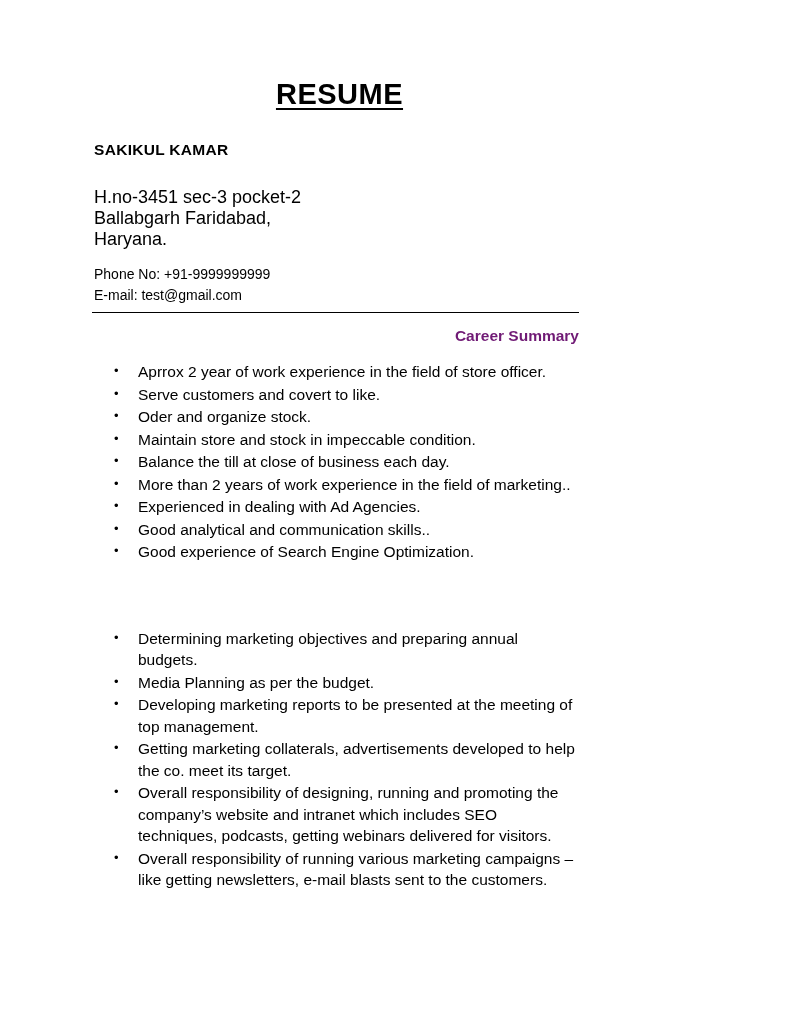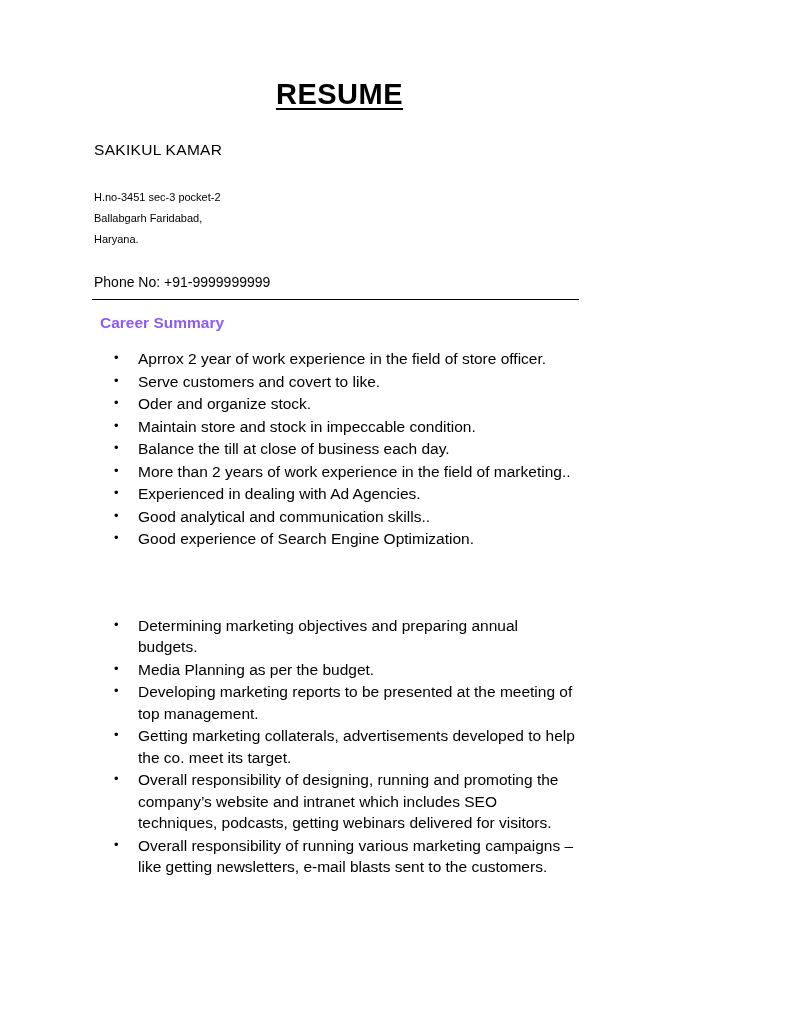--- a/index.html
+++ b/index.html
@@ -26,47 +26,48 @@
     font-size: 29px;
     font-weight: bold;
     letter-spacing: 0.5px;
     text-decoration: underline;
     text-underline-offset: 4px;
     margin: 0 0 30px 0;
     padding-left: 8px;
   }
   .person-name {
     font-size: 15.5px;
-    font-weight: normal;
+    font-weight: bold;
     letter-spacing: 0.3px;
     margin: 8px 0 28px 2px;
   }
   .addr-block {
-    font-size: 11px;
+    font-size: 18px;
     line-height: 21px;
-    margin: 0 0 22px 2px;
+    margin: 0 0 14px 2px;
   }
   .addr-line { margin: 0; }
   .contact-block {
     font-size: 14px;
     line-height: 21px;
     margin: 6px 0 6px 2px;
   }
   .contact-line { margin: 0; }
   .divider {
     border: 0;
     border-top: 1px solid #000;
     margin: 4px 0 14px 0;
     width: 100%;
   }
   .section-heading {
     font-size: 15.5px;
     font-weight: bold;
-    color: #8b5cf6;
+    color: #701a75;
     margin: 0 0 16px 8px;
+    text-align: right;
   }
   .section-heading.tight {
     margin-left: 2px;
   }
   ul.bullets {
     list-style: none;
     margin: 0;
     padding: 0 0 0 16px;
   }
   ul.bullets li {
@@ -98,20 +99,21 @@
   <div class="person-name">SAKIKUL KAMAR</div>
 
   <div class="addr-block">
     <p class="addr-line">H.no-3451 sec-3 pocket-2</p>
     <p class="addr-line">Ballabgarh Faridabad,</p>
     <p class="addr-line">Haryana.</p>
   </div>
 
   <div class="contact-block">
     <p class="contact-line">Phone No: +91-9999999999</p>
+    <p class="contact-line">E-mail: test@gmail.com</p>
   </div>
 
   <hr class="divider">
 
   <div class="section">
     <div class="section-heading">Career Summary</div>
     <ul class="bullets">
       <li>Aprrox 2 year of work experience in the field of store officer.</li>
       <li>Serve customers and covert to like.</li>
       <li>Oder and organize stock.</li>

